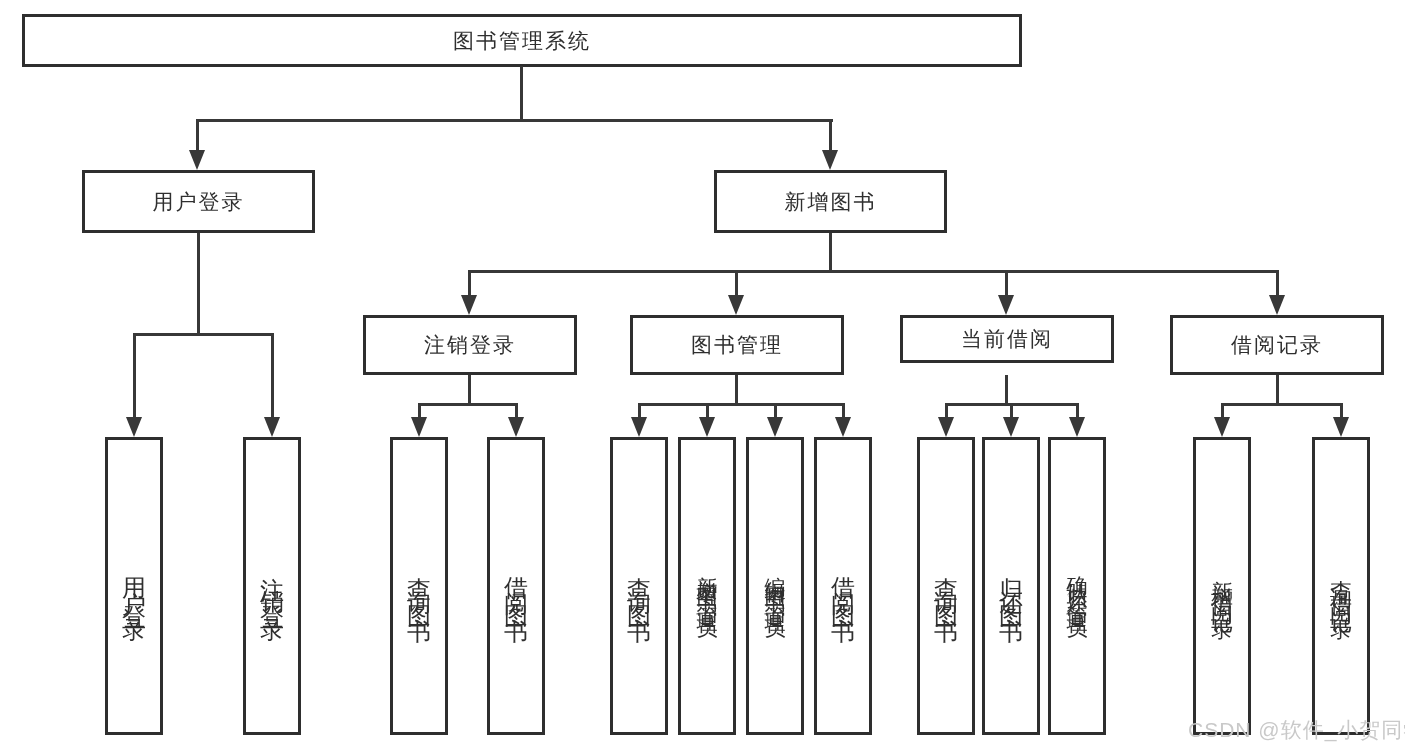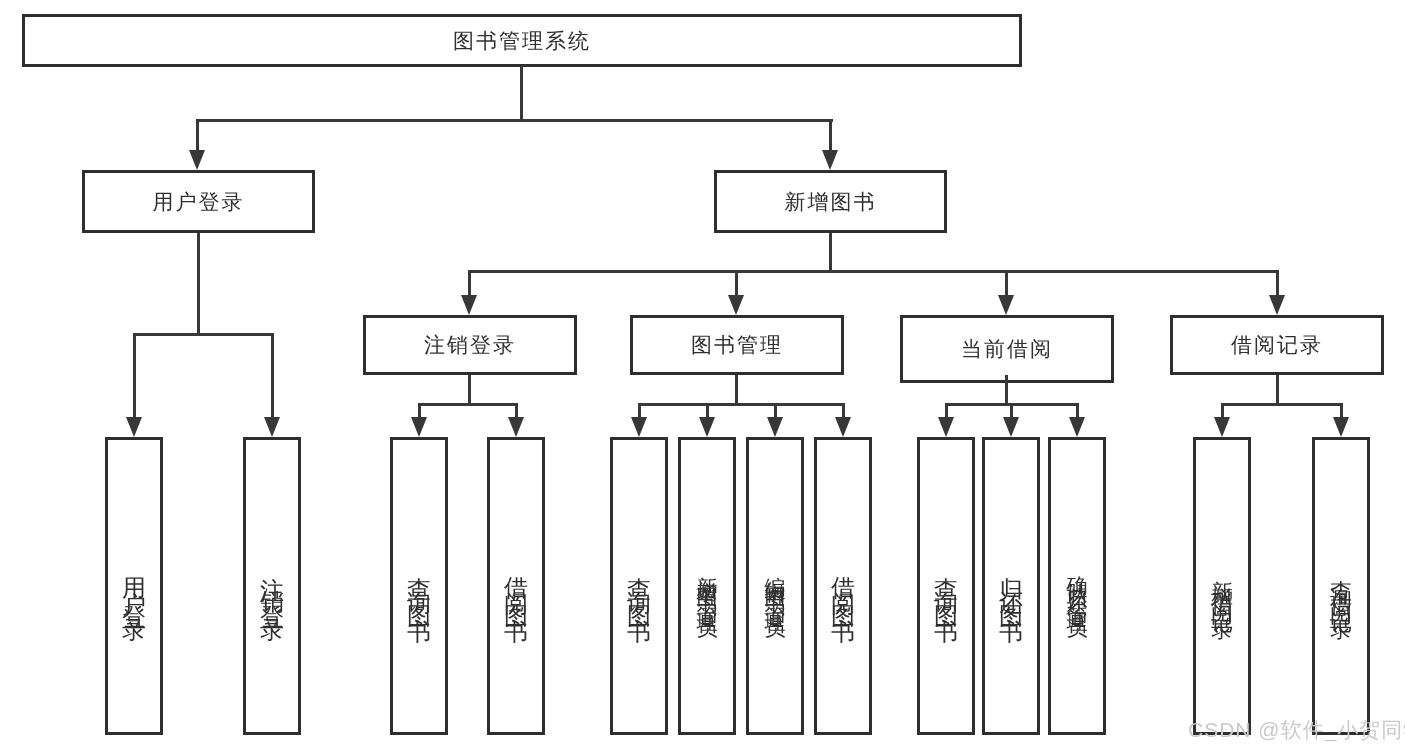--- a/index.html
+++ b/index.html
@@ -92,21 +92,21 @@
   <div class="arrow" style="left:998px;top:295px;"></div>
   <div class="vl" style="left:1276px;top:270px;height:28px;"></div>
   <div class="arrow" style="left:1269px;top:295px;"></div>
 
   <div class="box hbox" style="left:363px;top:315px;width:214px;height:60px;">
     <span>注销登录</span>
   </div>
   <div class="box hbox" style="left:630px;top:315px;width:214px;height:60px;">
     <span>图书管理</span>
   </div>
-  <div class="box hbox" style="left:900px;top:315px;width:214px;height:68px;">
+  <div class="box hbox" style="left:900px;top:315px;width:214px;height:48px;">
     <span>当前借阅</span>
   </div>
   <div class="box hbox" style="left:1170px;top:315px;width:214px;height:60px;">
     <span>借阅记录</span>
   </div>
 
   <div class="vl" style="left:468px;top:375px;height:30px;"></div>
   <div class="hl" style="left:418px;top:403px;width:100px;"></div>
   <div class="vl" style="left:418px;top:403px;height:16px;"></div>
   <div class="arrow" style="left:411px;top:417px;"></div>

